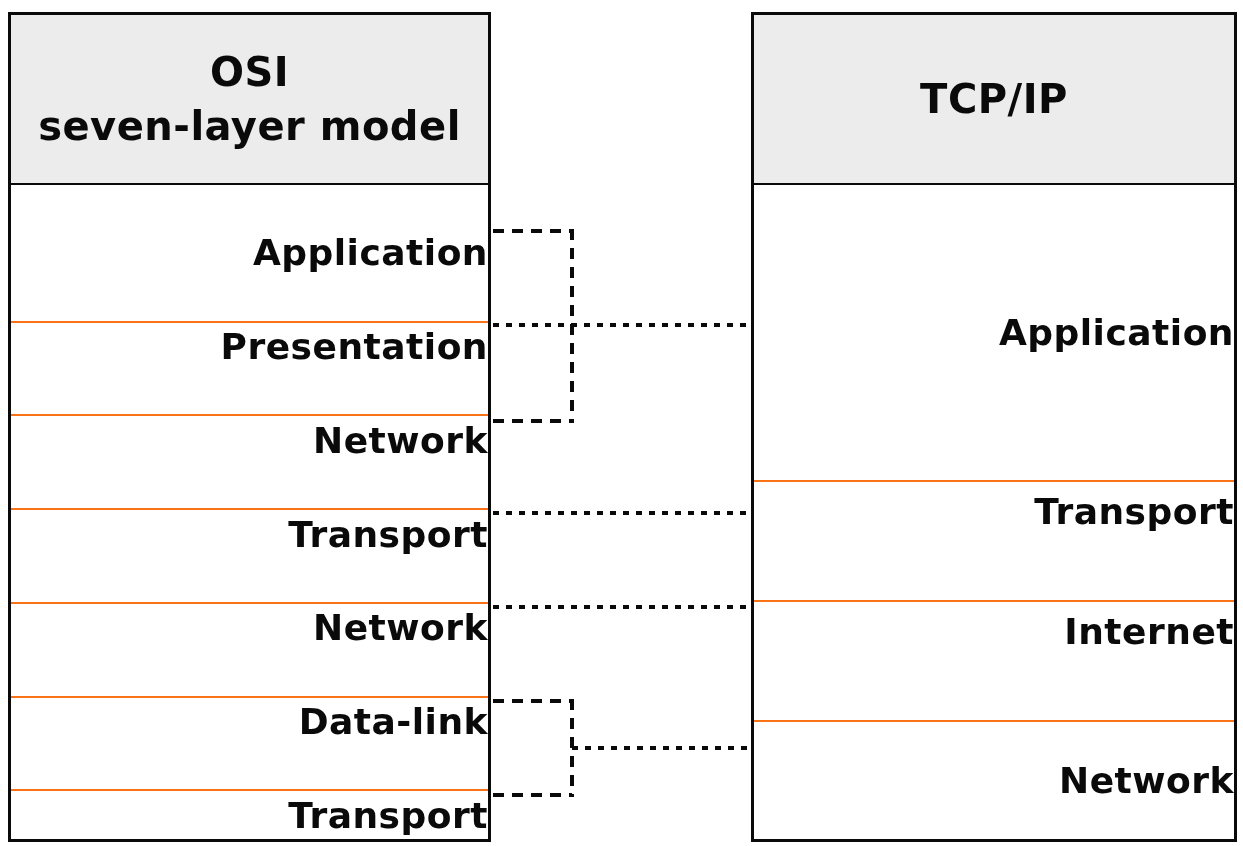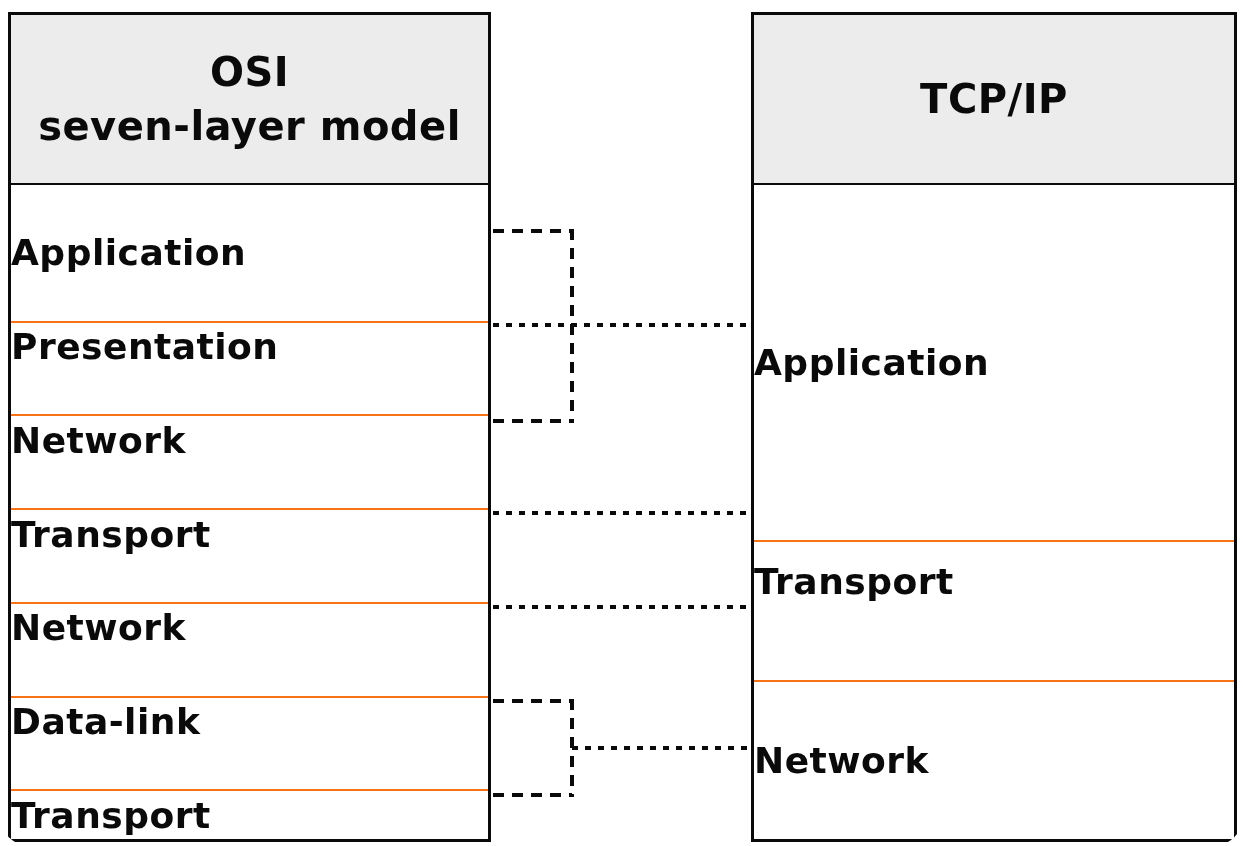--- a/index.html
+++ b/index.html
@@ -7,21 +7,20 @@
     padding: 0;
     background: #ffffff;
     font-family: "DejaVu Sans", "Liberation Sans", sans-serif;
   }
   .canvas {
     position: relative;
     width: 1243px;
     height: 846px;
     background: #ffffff;
     overflow: hidden;
-    border-radius: 30px;
   }
   .layer-table {
     position: absolute;
     top: 12px;
     height: 830px;
     box-sizing: border-box;
     border: 3px solid #0a0a0a;
     background: #ffffff;
     display: flex;
     flex-direction: column;
@@ -43,21 +42,21 @@
     font-weight: 800;
     font-size: 40px;
     line-height: 1.35;
     color: #0a0a0a;
     letter-spacing: 0.5px;
   }
   .layer-row {
     box-sizing: border-box;
     display: flex;
     align-items: center;
-    justify-content: flex-start;
+    justify-content: flex-end;
     text-align: center;
     font-weight: 700;
     font-size: 36px;
     color: #0a0a0a;
     letter-spacing: 0.5px;
     margin-top: 44px;
   }
   .layer-row + .layer-row { border-top: 2px solid #f97316; }
   .flex1 { flex: 1 1 0; }
   .flex2 { flex: 2 2 0; }
@@ -116,20 +115,23 @@
   <div class="layer-table tcpip">
     <div class="table-header">
       <div>TCP/IP</div>
     </div>
     <div class="layer-row flex3">
       <span>Application</span>
     </div>
     <div class="layer-row flex1">
       <span>Transport</span>
     </div>
+    <div class="layer-row flex1">
+      <span>Internet</span>
+    </div>
     <div class="layer-row flex2">
       <span>Network</span>
     </div>
   </div>
 
   <svg class="connector-overlay" viewBox="0 0 1243 846" xmlns="http://www.w3.org/2000/svg">
 
     <g>
       <line class="conn dashed" x1="493" y1="231" x2="572" y2="231"></line>
       <line class="conn dashed" x1="572" y1="229" x2="572" y2="423"></line>

